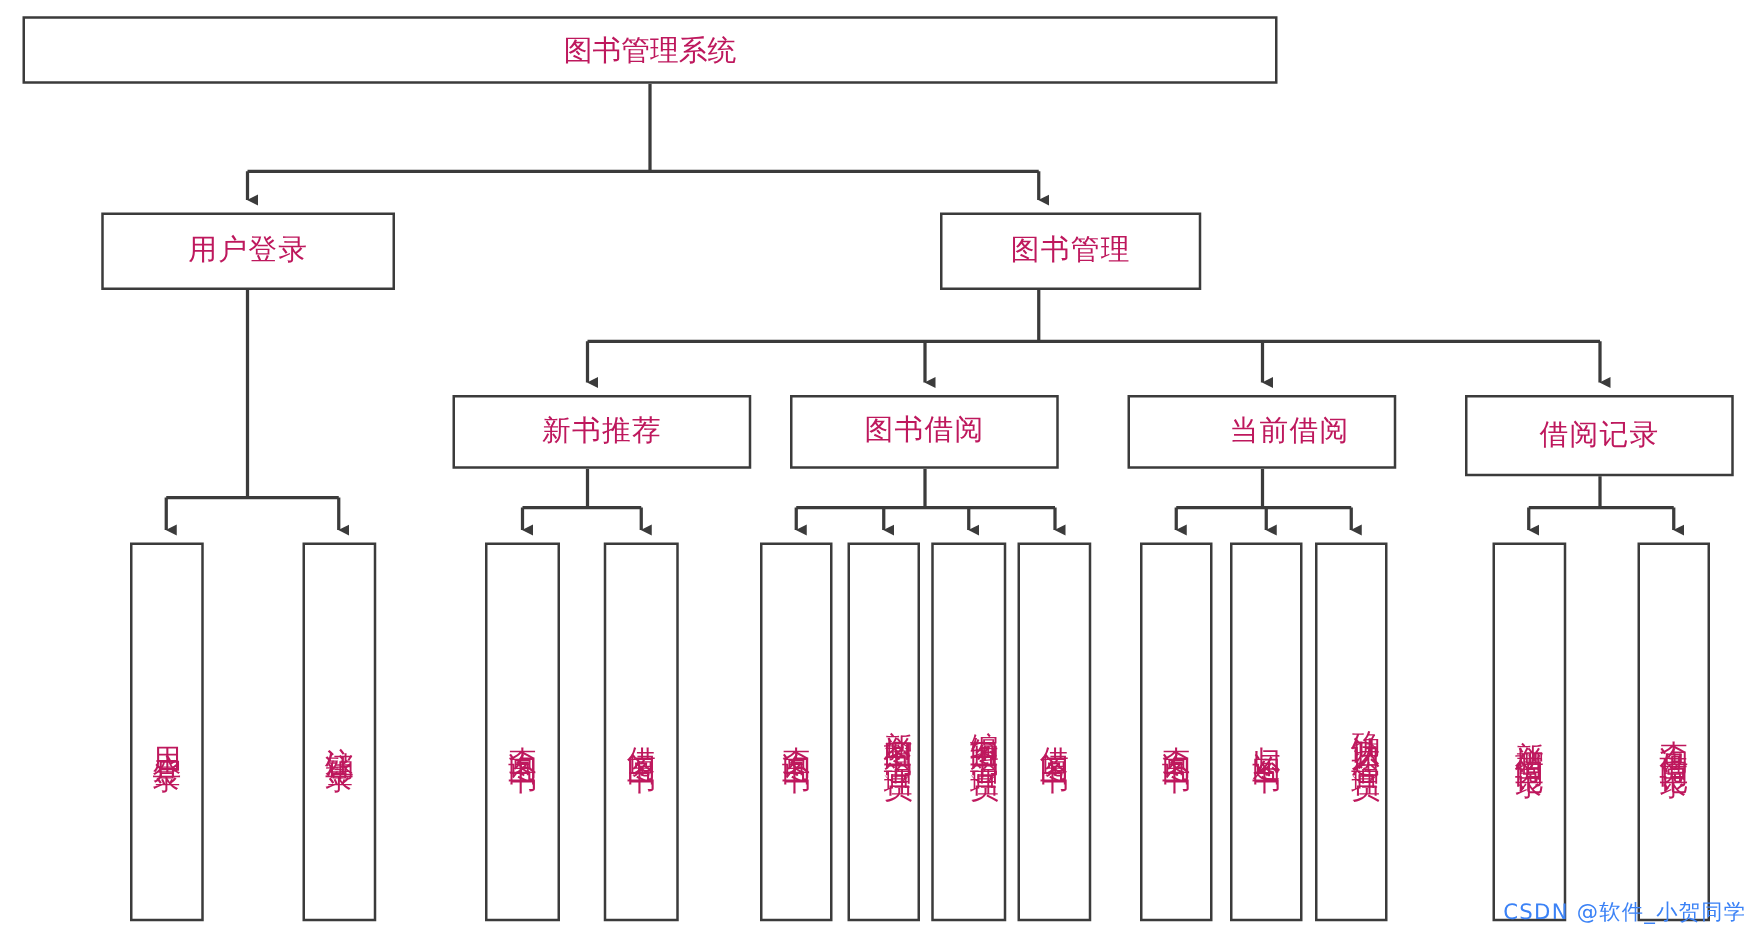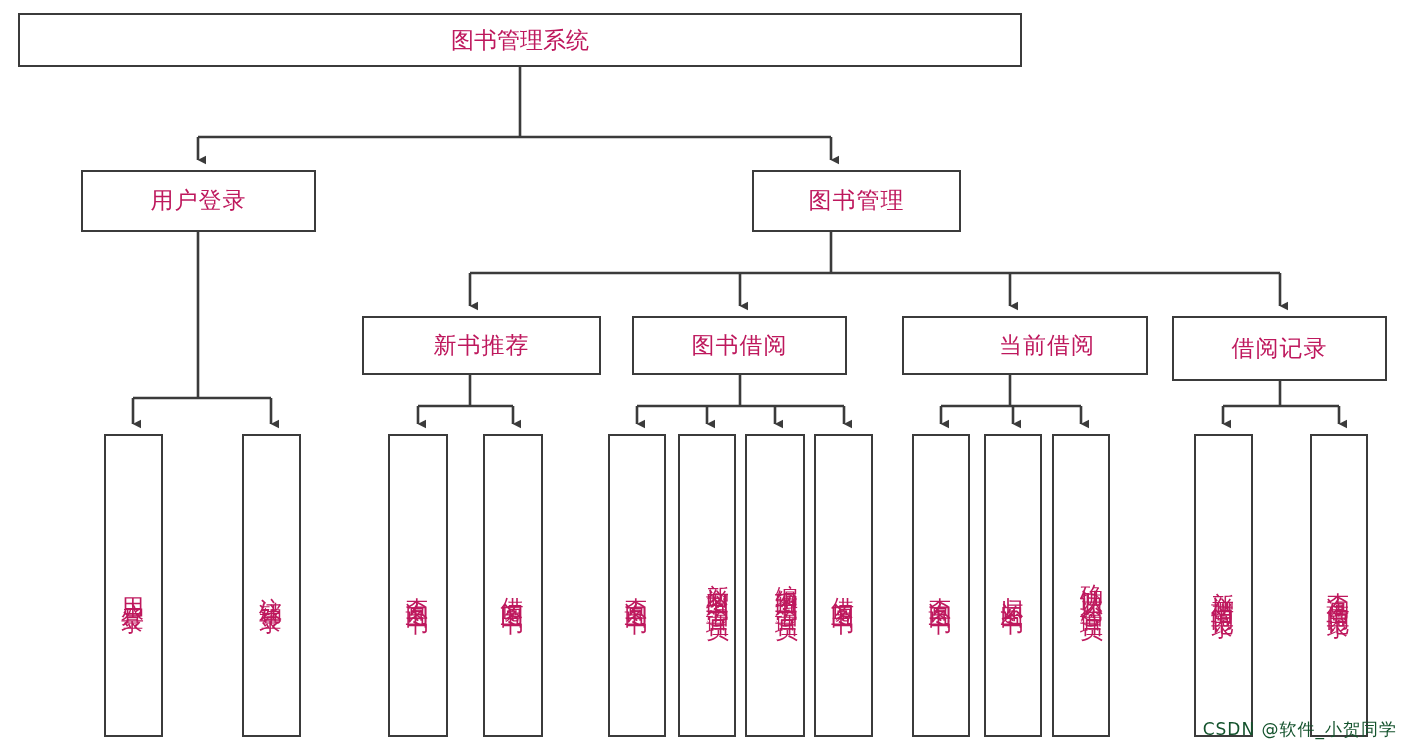--- a/index.html
+++ b/index.html
@@ -6,21 +6,21 @@
   body{font-family:"DejaVu Sans","Liberation Sans",sans-serif;}
   #canvas{position:relative;width:1405px;height:747px;background:#ffffff;overflow:hidden;}
   svg.lines{position:absolute;left:0;top:0;width:1405px;height:747px;pointer-events:none;}
   .node{position:absolute;box-sizing:border-box;background:#ffffff;border:2px solid #3b3b3b;
         display:flex;align-items:center;justify-content:center;color:#be185d;}
   .node.h{font-size:23px;line-height:1.1;letter-spacing:1px;}
   .node.root{font-size:23px;}
   .node.v{writing-mode:vertical-rl;text-orientation:upright;font-size:23px;
           letter-spacing:5px;padding-top:6px;align-items:flex-start;justify-content:center;}
   .node.v.mid{align-items:center;}
-  .watermark{position:absolute;right:8px;bottom:6px;font-size:17px;color:#14532d;
+  .watermark{position:absolute;right:8px;bottom:6px;font-size:17px;color:#3b82f6;
              letter-spacing:1px;white-space:nowrap;}
 </style>
 </head>
 <body>
 
 <div id="canvas">
 
   <svg class="lines" viewBox="0 0 1405 747">
     <defs>
       <marker id="arr" markerWidth="10" markerHeight="10" refX="5" refY="8.4" orient="auto" markerUnits="userSpaceOnUse">
@@ -78,24 +78,24 @@
   <div class="node h" style="left:81px;top:170px;width:235px;height:62px;">
     <span>用户登录</span>
   </div>
   <div class="node h" style="left:712px;top:170px;width:209px;height:62px;margin-left:40px;">
     <span>图书管理</span>
   </div>
 
   <div class="node h" style="left:362px;top:316px;width:239px;height:59px;">
     <span>新书推荐</span>
   </div>
-  <div class="node h" style="left:632px;top:316px;width:215px;height:59px;">
+  <div class="node h" style="left:632px;top:316px;width:215px;height:59px;font-family:Liberation Mono, monospace;">
     <span>图书借阅</span>
   </div>
-  <div class="node h" style="left:902px;top:316px;width:246px;height:59px;padding-left:44px;">
+  <div class="node h" style="left:902px;top:316px;width:215px;height:59px;padding-left:44px;">
     <span>当前借阅</span>
   </div>
   <div class="node h" style="left:1172px;top:316px;width:215px;height:65px;">
     <span>借阅记录</span>
   </div>
 
   <div class="node v mid" style="left:104px;top:434px;width:59px;height:303px;">
     <span>用户登录</span>
   </div>
   <div class="node v mid" style="left:242px;top:434px;width:59px;height:303px;">

